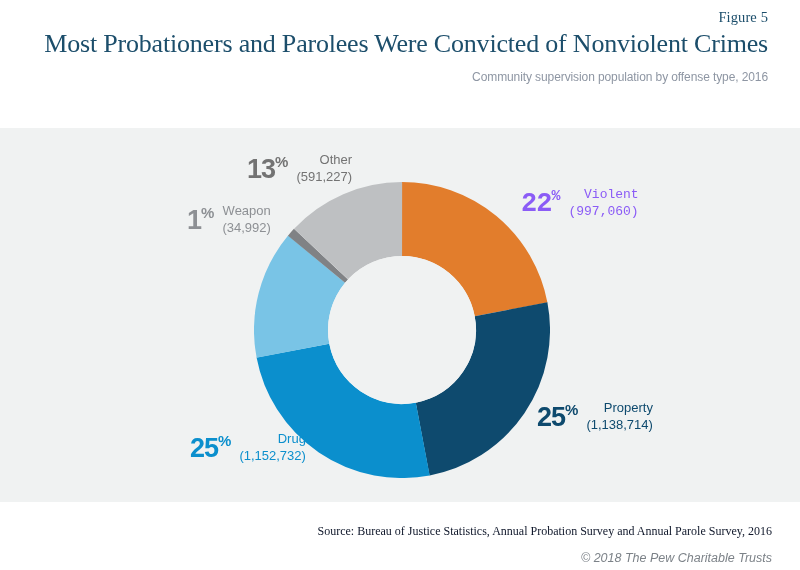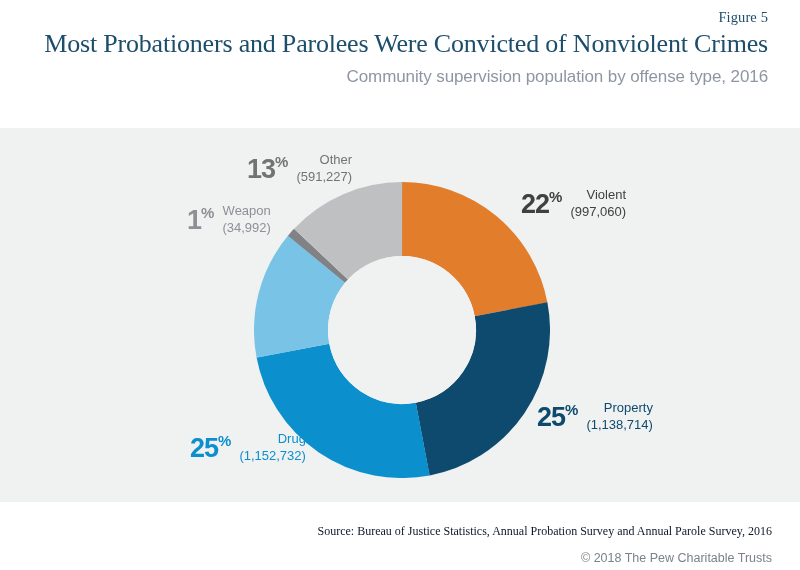--- a/index.html
+++ b/index.html
@@ -39,21 +39,21 @@
     font-family: "Liberation Serif", serif;
     font-size: 26px;
     color: #1c4e6b;
     line-height: 30px;
     margin-top: 3px;
     font-weight: normal;
     letter-spacing: -0.2px;
   }
   .fig-subtitle {
     font-family: "Liberation Sans", sans-serif;
-    font-size: 17px;
+    font-size: 12px;
     color: #8e96a3;
     line-height: 22px;
     margin-top: 7px;
     font-weight: normal;
     letter-spacing: -0.1px;
   }
 
   
   .panel {
     position: absolute;
@@ -102,21 +102,21 @@
     line-height: 16.5px;
     padding-top: 1px;
   }
   .label-name { display: block; }
   .label-count { display: block; }
 
   .label.right-side { align-items: flex-start; }
   .label.left-side  { align-items: flex-start; }
 
   
-  .c-violent .pct, .c-violent .label-text { color: #404040; }
+  .c-violent .pct, .c-violent .label-text { color: #8b5cf6; font-family: Liberation Mono, monospace; }
   .c-property .pct, .c-property .label-text { color: #0e4a6e; }
   .c-drug .pct, .c-drug .label-text { color: #0b8fcd; }
   .c-public .pct, .c-public .label-text { color: #79c4e6; }
   .c-weapon .pct, .c-weapon .label-text { color: #8d9094; }
   .c-other .pct, .c-other .label-text { color: #737373; }
 
   
   .footer {
     position: absolute;
     left: 28px;
@@ -128,20 +128,21 @@
     font-size: 12px;
     color: #0f172a;
     line-height: 19px;
   }
   .copyright {
     font-family: "Liberation Sans", sans-serif;
     font-size: 12.5px;
     color: #7c8288;
     line-height: 19px;
     margin-top: 8px;
+    font-style: italic;
   }
 </style>
 </head>
 <body>
 
 <div class="figure">
 
   <div class="header">
     <div class="fig-num">Figure 5</div>
     <div class="fig-title">Most Probationers and Parolees Were Convicted of Nonviolent Crimes</div>

